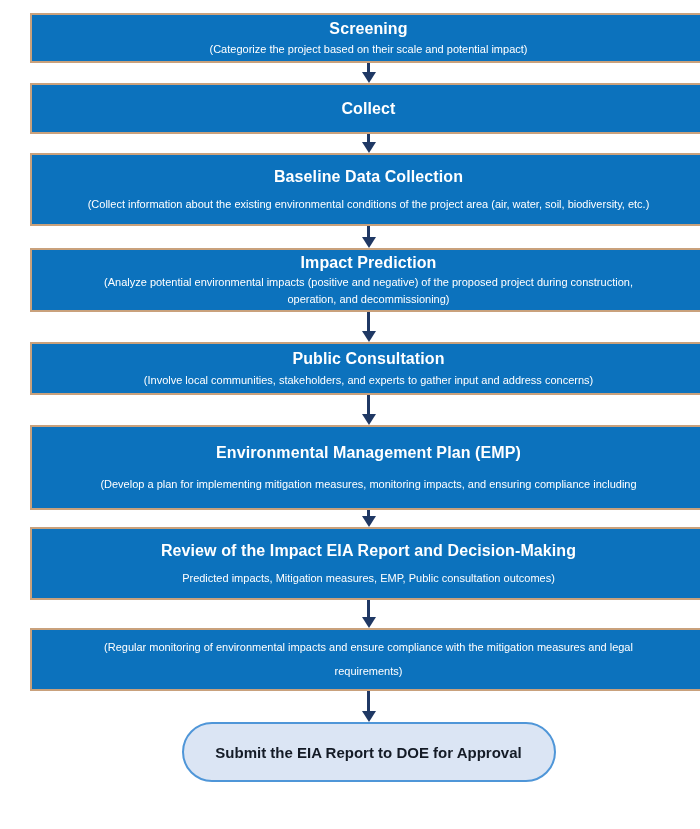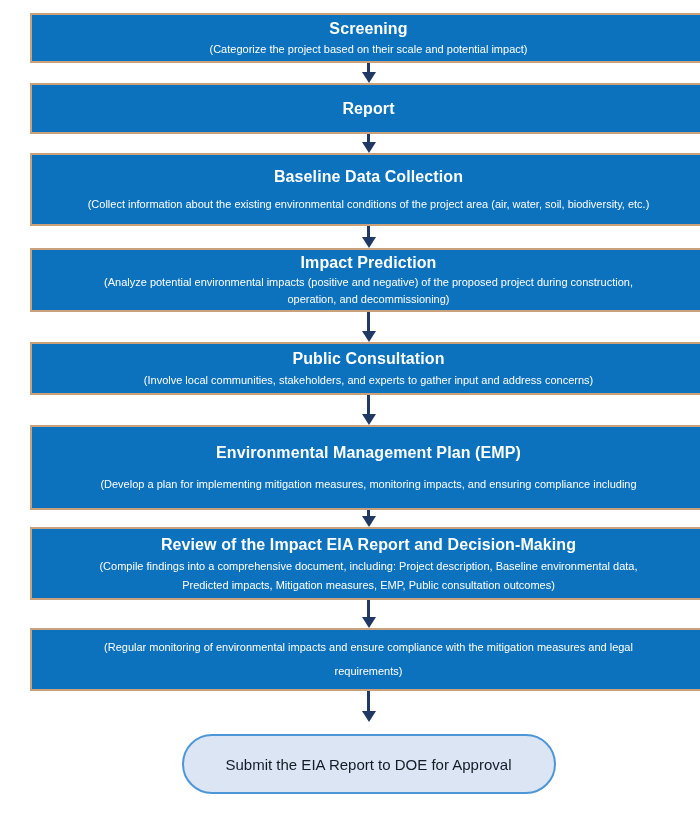--- a/index.html
+++ b/index.html
@@ -49,43 +49,42 @@
     border-right:7px solid transparent;
     border-top:11px solid var(--arrow,#1F3864);
   }
   .pill {
     width:374px; height:60px; flex-shrink:0;
     background:var(--final-fill,#DBE5F4);
     border:2px solid var(--final-border,#4F96D8);
     border-radius:31px;
     display:flex; align-items:center; justify-content:center;
     color:var(--final-text,#141B26);
-    font-weight:normal; font-size:15px;
+    font-weight:bold; font-size:15px;
     box-sizing:border-box;
-    margin-top:12px;
   }
 </style>
 </head>
 <body>
 
 <div class="flow">
 
   <div class="box s1">
     <div class="t">Screening</div>
     <div class="d">(Categorize the project based on their scale and potential impact)</div>
   </div>
   <div class="gap g1">
     <div class="arrow">
         <div class="stem"></div>
         <div class="head"></div>
       </div>
   </div>
 
   <div class="box s2">
-    <div class="t">Report</div>
+    <div class="t">Collect</div>
   </div>
   <div class="gap g2">
     <div class="arrow">
         <div class="stem"></div>
         <div class="head"></div>
       </div>
   </div>
 
   <div class="box s3">
     <div class="t">Baseline Data Collection</div>
@@ -127,21 +126,20 @@
   </div>
   <div class="gap g6">
     <div class="arrow">
         <div class="stem"></div>
         <div class="head"></div>
       </div>
   </div>
 
   <div class="box s7">
     <div class="t">Review of the Impact EIA Report and Decision-Making</div>
-    <div class="d">(Compile findings into a comprehensive document, including: Project description, Baseline environmental data,</div>
     <div class="d">Predicted impacts, Mitigation measures, EMP, Public consultation outcomes)</div>
   </div>
   <div class="gap g7">
     <div class="arrow">
         <div class="stem"></div>
         <div class="head"></div>
       </div>
   </div>
 
   <div class="box s8">

